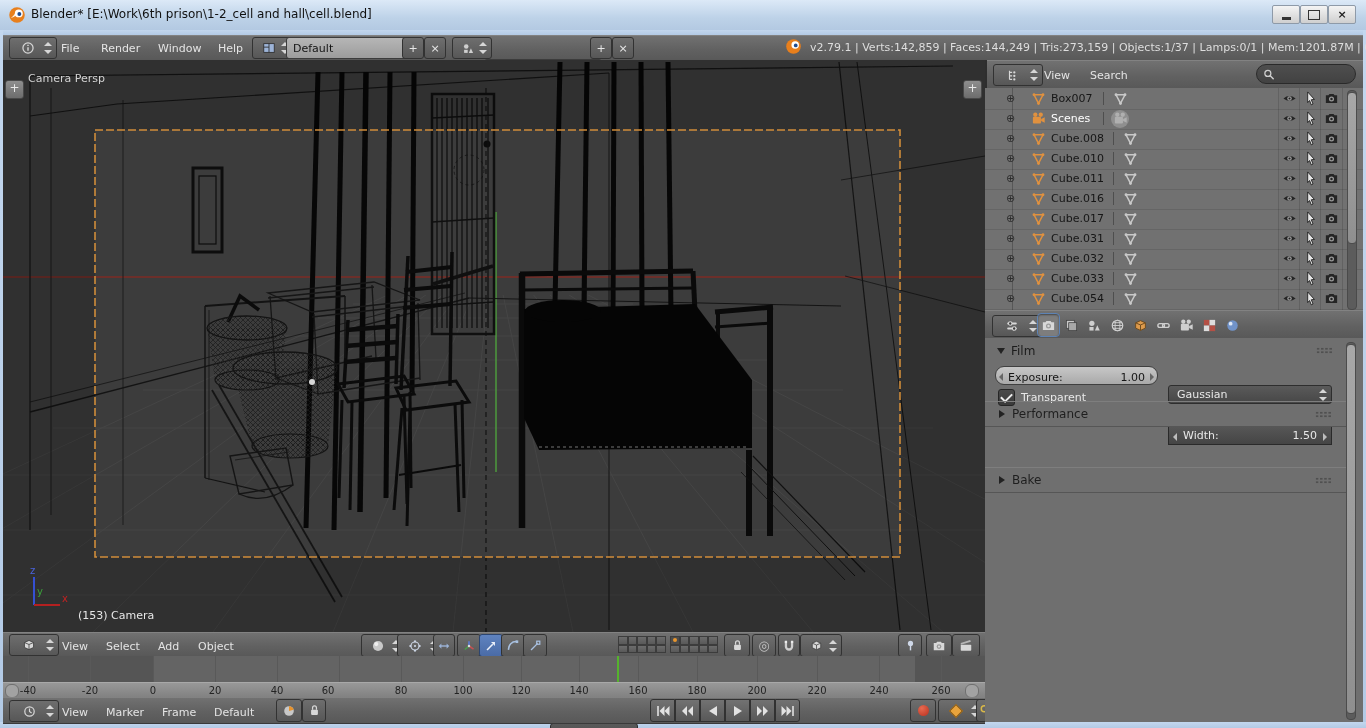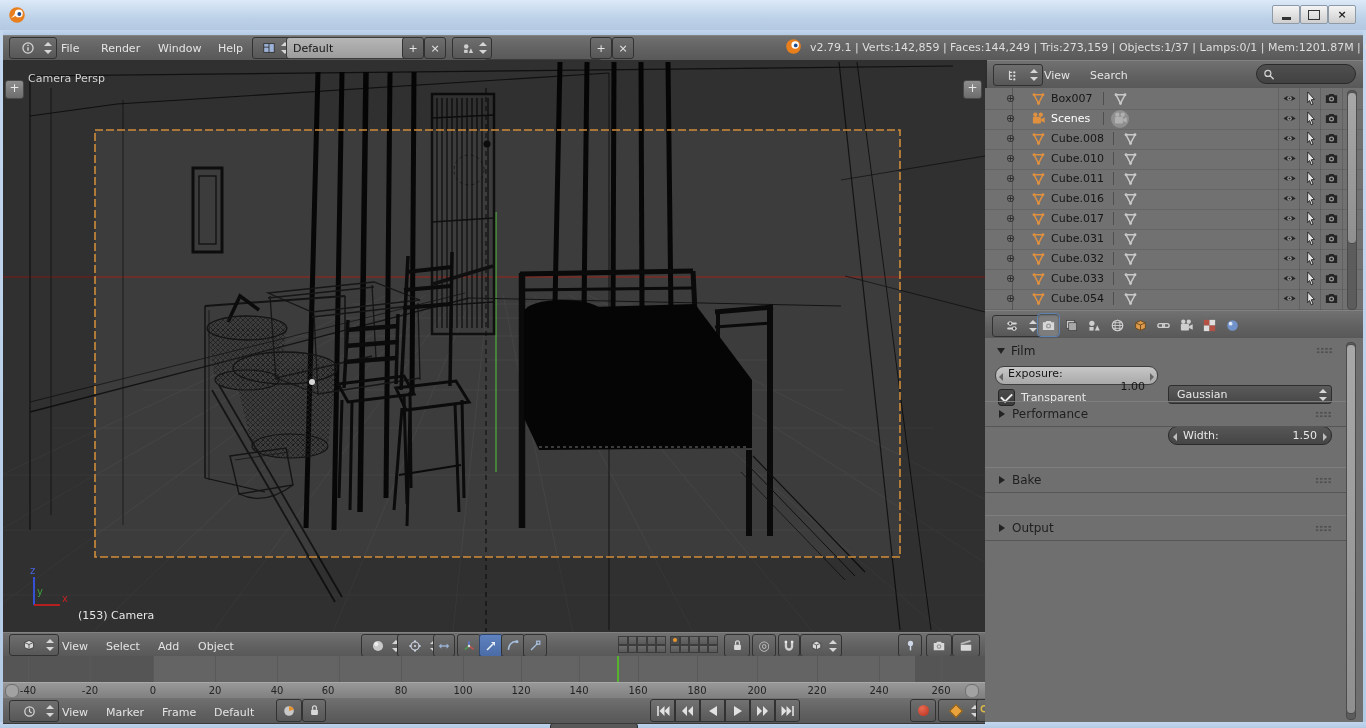--- a/index.html
+++ b/index.html
@@ -8,22 +8,22 @@
   
   .titlebar{left:0;top:0;width:1366px;height:30px;background:linear-gradient(#dce9f7,#bdd2e8 60%,#b3c9e2);border-bottom:1px solid #8fa9c8;color:#111;}
   .winborder{background:linear-gradient(#c3d7ee,#b3cae5);}
   .caption-btn{width:26px;height:17px;background:linear-gradient(#f4f4f4,#cfcfcf);border:1px solid #8e9aa8;border-radius:2px;display:flex;align-items:center;justify-content:center;color:#222;}
   
   .hdr{background:linear-gradient(#717171,#616161 55%,#585858);border-top:1px solid #828282;border-bottom:1px solid #3a3a3a;}
   .menu{color:#e4e4e4;padding:3px 6px;border-radius:3px;}
   .btn{background:linear-gradient(#6e6e6e,#575757);border:1px solid #323232;border-radius:3px;color:#e6e6e6;display:flex;align-items:center;justify-content:center;gap:3px;}
   .dd{background:linear-gradient(#5a5a5a,#474747);border:1px solid #2e2e2e;border-radius:3px;color:#e8e8e8;display:flex;align-items:center;padding:0 16px 0 8px;position:relative;}
   .fieldL{background:linear-gradient(#b6b6b6,#9c9c9c);border:1px solid #3c3c3c;border-radius:3px;color:#141414;display:flex;align-items:center;padding:0 6px;position:relative;}
-  .sliderL{background:linear-gradient(#c7c7c7,#a9a9a9);border:1px solid #404040;border-radius:9px;color:#161616;position:relative;display:flex;align-items:flex-start;flex-direction:column;}
-  .fieldD{background:linear-gradient(#565656,#454545);border:1px solid #2a2a2a;border-radius:9px;color:#e8e8e8;position:relative;display:flex;align-items:center;}
+  .sliderL{background:linear-gradient(#c7c7c7,#a9a9a9);border:1px solid #404040;border-radius:9px;color:#161616;position:relative;display:flex;align-items:flex-end;}
+  .fieldD{background:linear-gradient(#565656,#454545);border:1px solid #2a2a2a;border-radius:0;color:#e8e8e8;position:relative;display:flex;align-items:center;}
   .ud{position:absolute;right:4px;top:50%;margin-top:-6px;width:8px;height:12px;}
   .ud:before{content:"";position:absolute;top:0;left:0;border-left:4px solid transparent;border-right:4px solid transparent;border-bottom:4.5px solid #d6d6d6;}
   .ud:after{content:"";position:absolute;bottom:0;left:0;border-left:4px solid transparent;border-right:4px solid transparent;border-top:4.5px solid #d6d6d6;}
   .tl{border-top:4px solid transparent;border-bottom:4px solid transparent;border-right:4px solid #666;width:0;height:0;}
   .tr{border-top:4px solid transparent;border-bottom:4px solid transparent;border-left:4px solid #666;width:0;height:0;}
   .tl.lt{border-right-color:#bdbdbd}.tr.lt{border-left-color:#bdbdbd}
   .grip{width:17px;height:7px;background-image:radial-gradient(#4d4d4d 1px,transparent 1.3px);background-size:4.2px 3.5px;opacity:.9;}
   .tri-d{width:0;height:0;border-left:4px solid transparent;border-right:4px solid transparent;border-top:6px solid #222;}
   .tri-r{width:0;height:0;border-top:4px solid transparent;border-bottom:4px solid transparent;border-left:6px solid #222;}
   
@@ -202,20 +202,21 @@
 
 <div id="root">
 
   <div class="abs titlebar">
     <svg class="abs" style="left:8px;top:6px" width="18" height="18" viewBox="0 0 20 20">
         <circle cx="10" cy="10" r="8.6" fill="#e87f1c"></circle>
         <circle cx="12" cy="8.2" r="4.4" fill="#ffffff"></circle>
         <circle cx="12.6" cy="8.8" r="2.2" fill="#1f4c8f"></circle>
         <path d="M3 13c2-1 4-3.4 5.4-5.6l2 1.4C8 11.4 5.4 13 3 13z" fill="#ffffff" opacity=".9"></path>
       </svg>
+    <span class="abs" style="left:31px;top:7px;font-size:12px">Blender* [E:\Work\6th prison\1-2_cell and hall\cell.blend]</span>
     <div class="abs caption-btn" style="left:1272px;top:5px">
         <div style="width:9px;height:3px;background:#333;margin-top:7px"></div>
       </div>
     <div class="abs caption-btn" style="left:1300px;top:5px">
         <div style="width:10px;height:8px;border:1.5px solid #333"></div>
       </div>
     <div class="abs caption-btn" style="left:1328px;top:5px;font-weight:bold">
         <span>×</span>
       </div>
   </div>
@@ -1057,23 +1058,18 @@
     <div class="panel-row" style="top:63px">
       <span class="tri-r" style="margin-left:14px"></span>
       <span style="margin-left:7px;font-size:12px">Performance</span>
       <span class="grip" style="margin-left:auto;margin-right:14px"></span>
     </div>
     <div class="panel-row" style="top:129px">
       <span class="tri-r" style="margin-left:14px"></span>
       <span style="margin-left:7px;font-size:12px">Bake</span>
       <span class="grip" style="margin-left:auto;margin-right:14px"></span>
     </div>
-    <div class="panel-row" style="top:177px">
-      <span class="tri-r" style="margin-left:14px"></span>
-      <span style="margin-left:7px;font-size:12px">Output</span>
-      <span class="grip" style="margin-left:auto;margin-right:14px"></span>
-    </div>
 
     <div class="abs sbtrack" style="left:361px;top:4px;width:8px;height:376px"></div>
     <div class="abs sbthumb" style="left:361px;top:6px;width:8px;height:368px"></div>
   </div>
 
 </div>
 
 </body></html>

